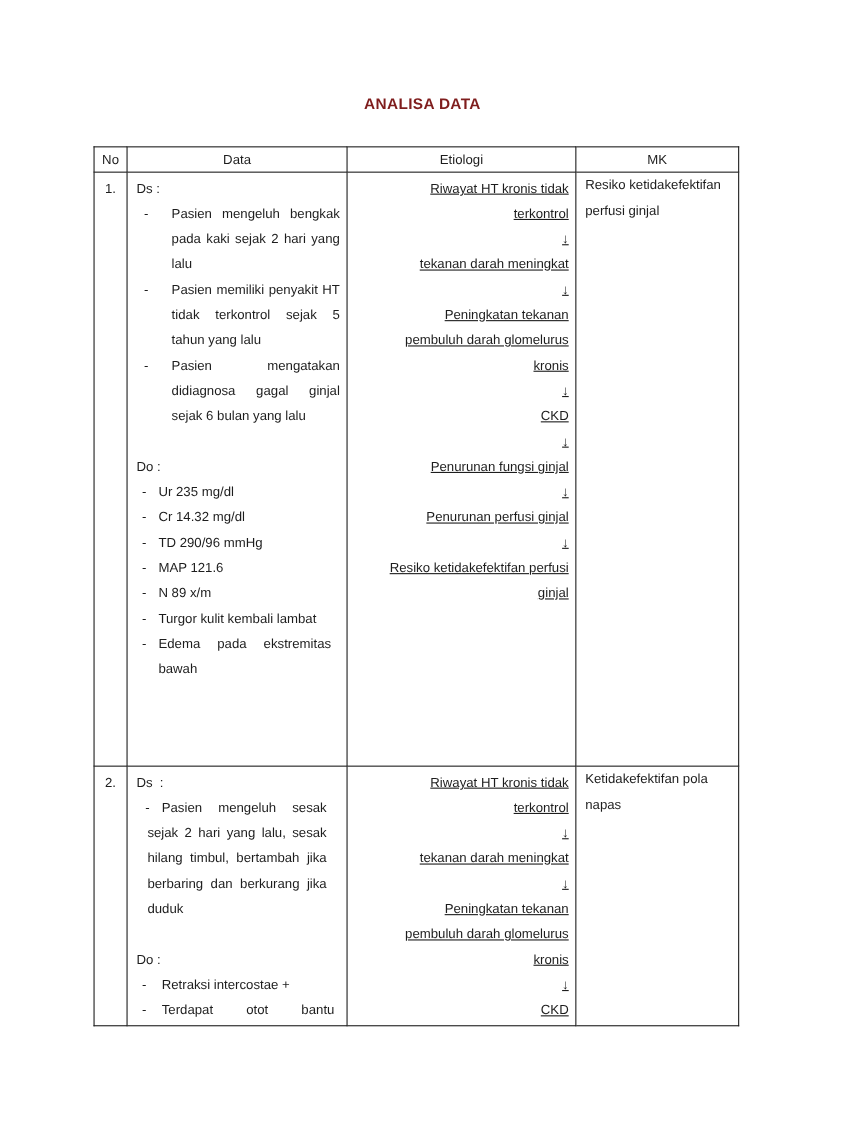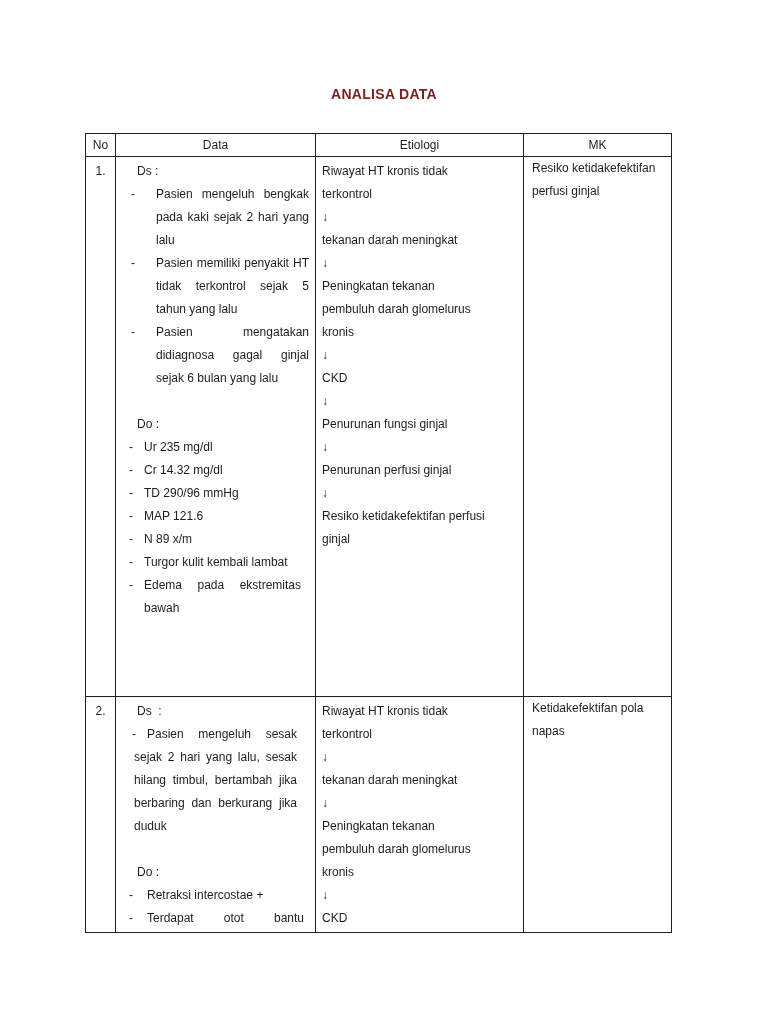--- a/index.html
+++ b/index.html
@@ -11,23 +11,23 @@
   table.analisa { position:absolute; left:85px; top:133px; width:586px;
                   border-collapse:collapse; table-layout:fixed;
                   font-size:12px; line-height:23px; }
   table.analisa th, table.analisa td { border:1.5px solid #1f1f1f; vertical-align:top; overflow:hidden; }
   table.analisa th { height:23px; font-weight:normal; text-align:center; vertical-align:middle;
                      padding:0 2px; line-height:20px; }
   tr.row1 td { height:540px; }
   tr.row2 td { height:236px; }
   td.c-no { text-align:center; padding-top:3px; }
   td.c-data { padding:3px 6px 0 8px; }
-  td.c-et { padding:3px 6px 0 6px; text-align:left; }
+  td.c-et { padding:3px 6px 0 6px; text-align:right;text-decoration:underline; }
   td.c-mk { padding:0 14px 0 8px; }
-  .label { white-space:pre-wrap;margin-left:13px; }
+  .label { white-space:pre-wrap; }
   .li { position:relative; text-align:justify; }
   .li .dash { position:absolute; top:0; }
   .li.ds1 { padding-left:32px; } .li.ds1 .dash { left:7px; }
   .li.do1 { padding-left:20px; padding-right:8px; } .li.do1 .dash { left:5px; }
   .li.ds2 { padding-left:10px; padding-right:12px; text-indent:13px; } .li.ds2 .dash { left:8px; text-indent:0; }
   .li.do2 { padding-left:23px; padding-right:5px; } .li.do2 .dash { left:5px; }
   .li.jl { text-align-last:justify; }
   .blank { height:23px; }
   .et-line { min-height:23px; }
 </style>

